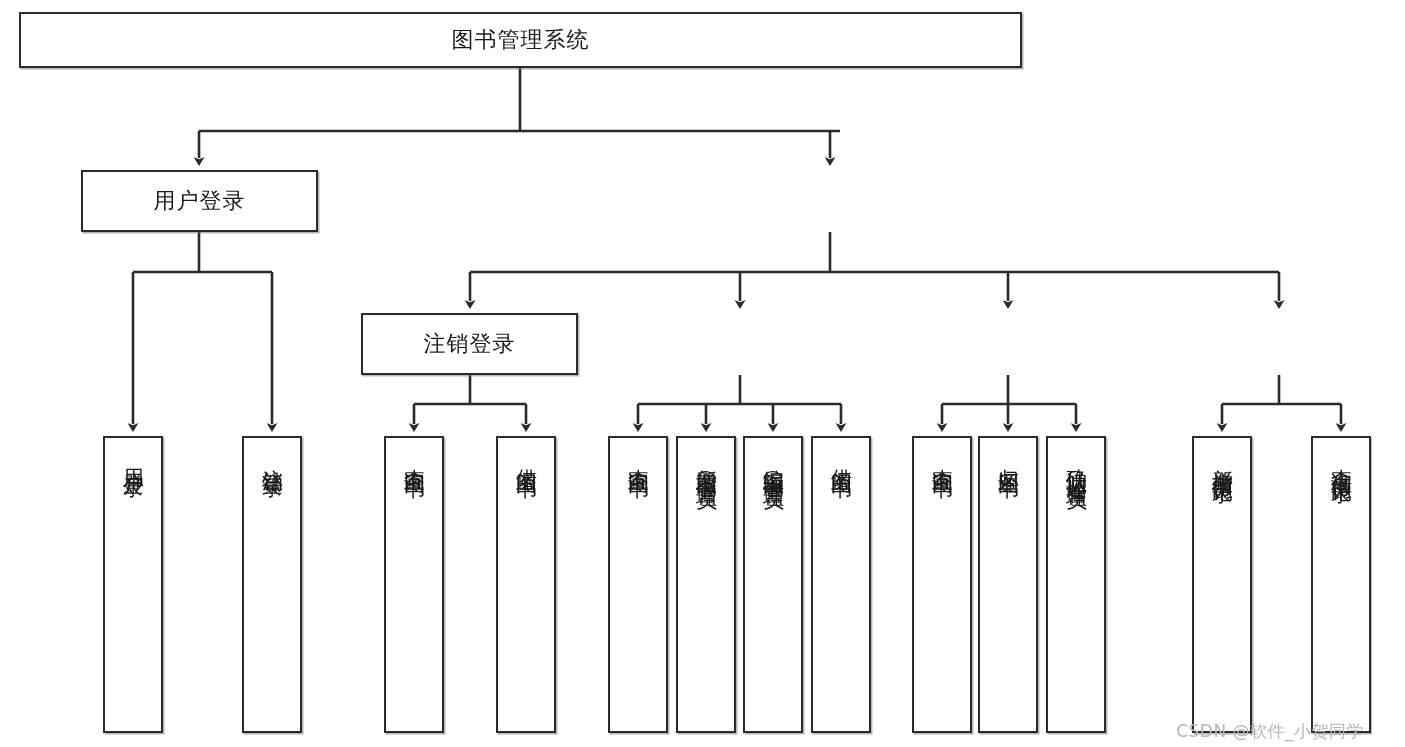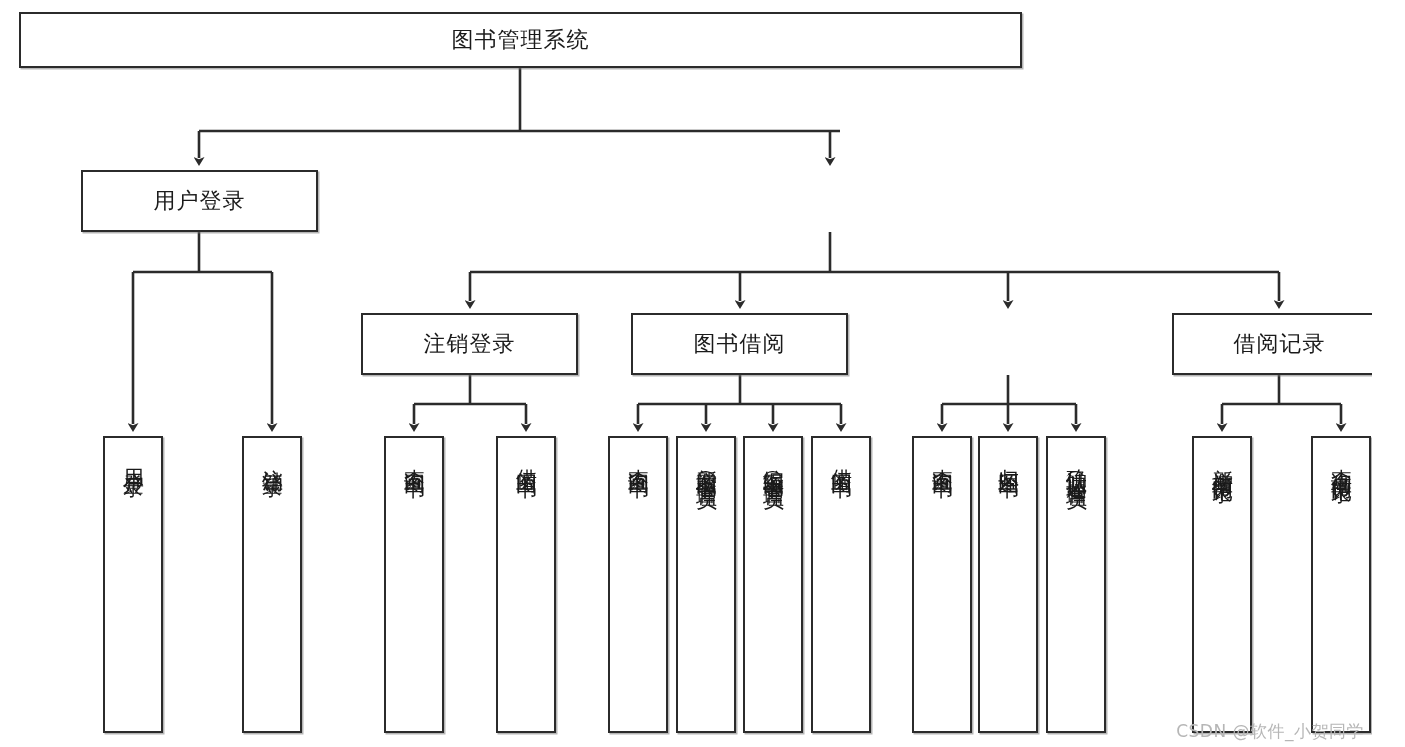--- a/index.html
+++ b/index.html
@@ -131,26 +131,20 @@
     <span class="label">图书管理系统</span>
   </div>
 
   <div class="node horiz" style="left:81px; top:170px; width:237px; height:62px;">
     <span class="label">用户登录</span>
   </div>
 
   <div class="node horiz" style="left:361px; top:313px; width:217px; height:62px;">
     <span class="label">注销登录</span>
   </div>
-  <div class="node horiz" style="left:631px; top:313px; width:217px; height:62px;">
-    <span class="label">图书借阅</span>
-  </div>
-  <div class="node horiz" style="left:1172px; top:313px; width:215px; height:62px;">
-    <span class="label">借阅记录</span>
-  </div>
 
   <div class="node vert" style="left:103px; top:436px; width:60px; height:297px;">
     <span class="label">用户登录</span>
   </div>
   <div class="node vert" style="left:242px; top:436px; width:60px; height:297px;">
     <span class="label">注销登录</span>
   </div>
 
   <div class="node vert" style="left:384px; top:436px; width:60px; height:297px;">
     <span class="label">查询图书</span>

